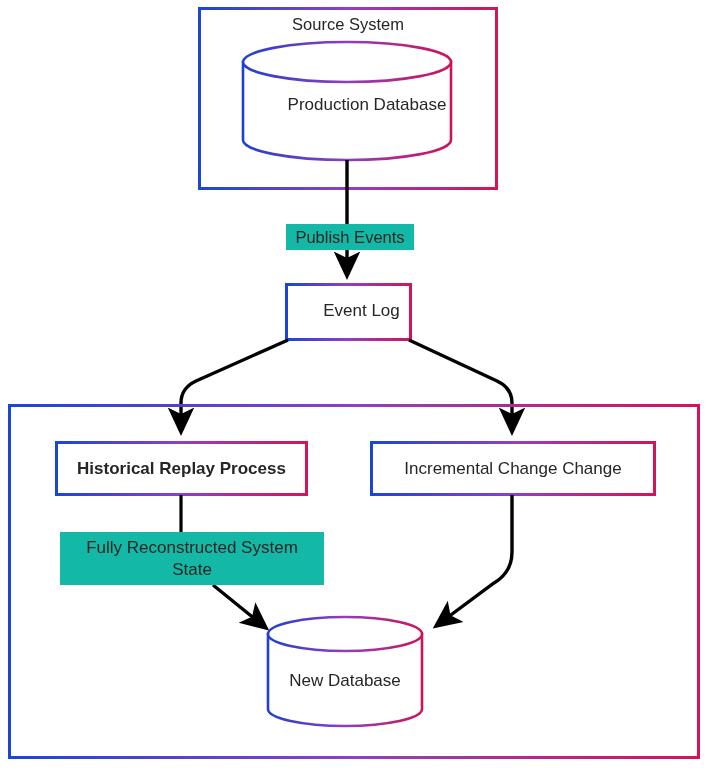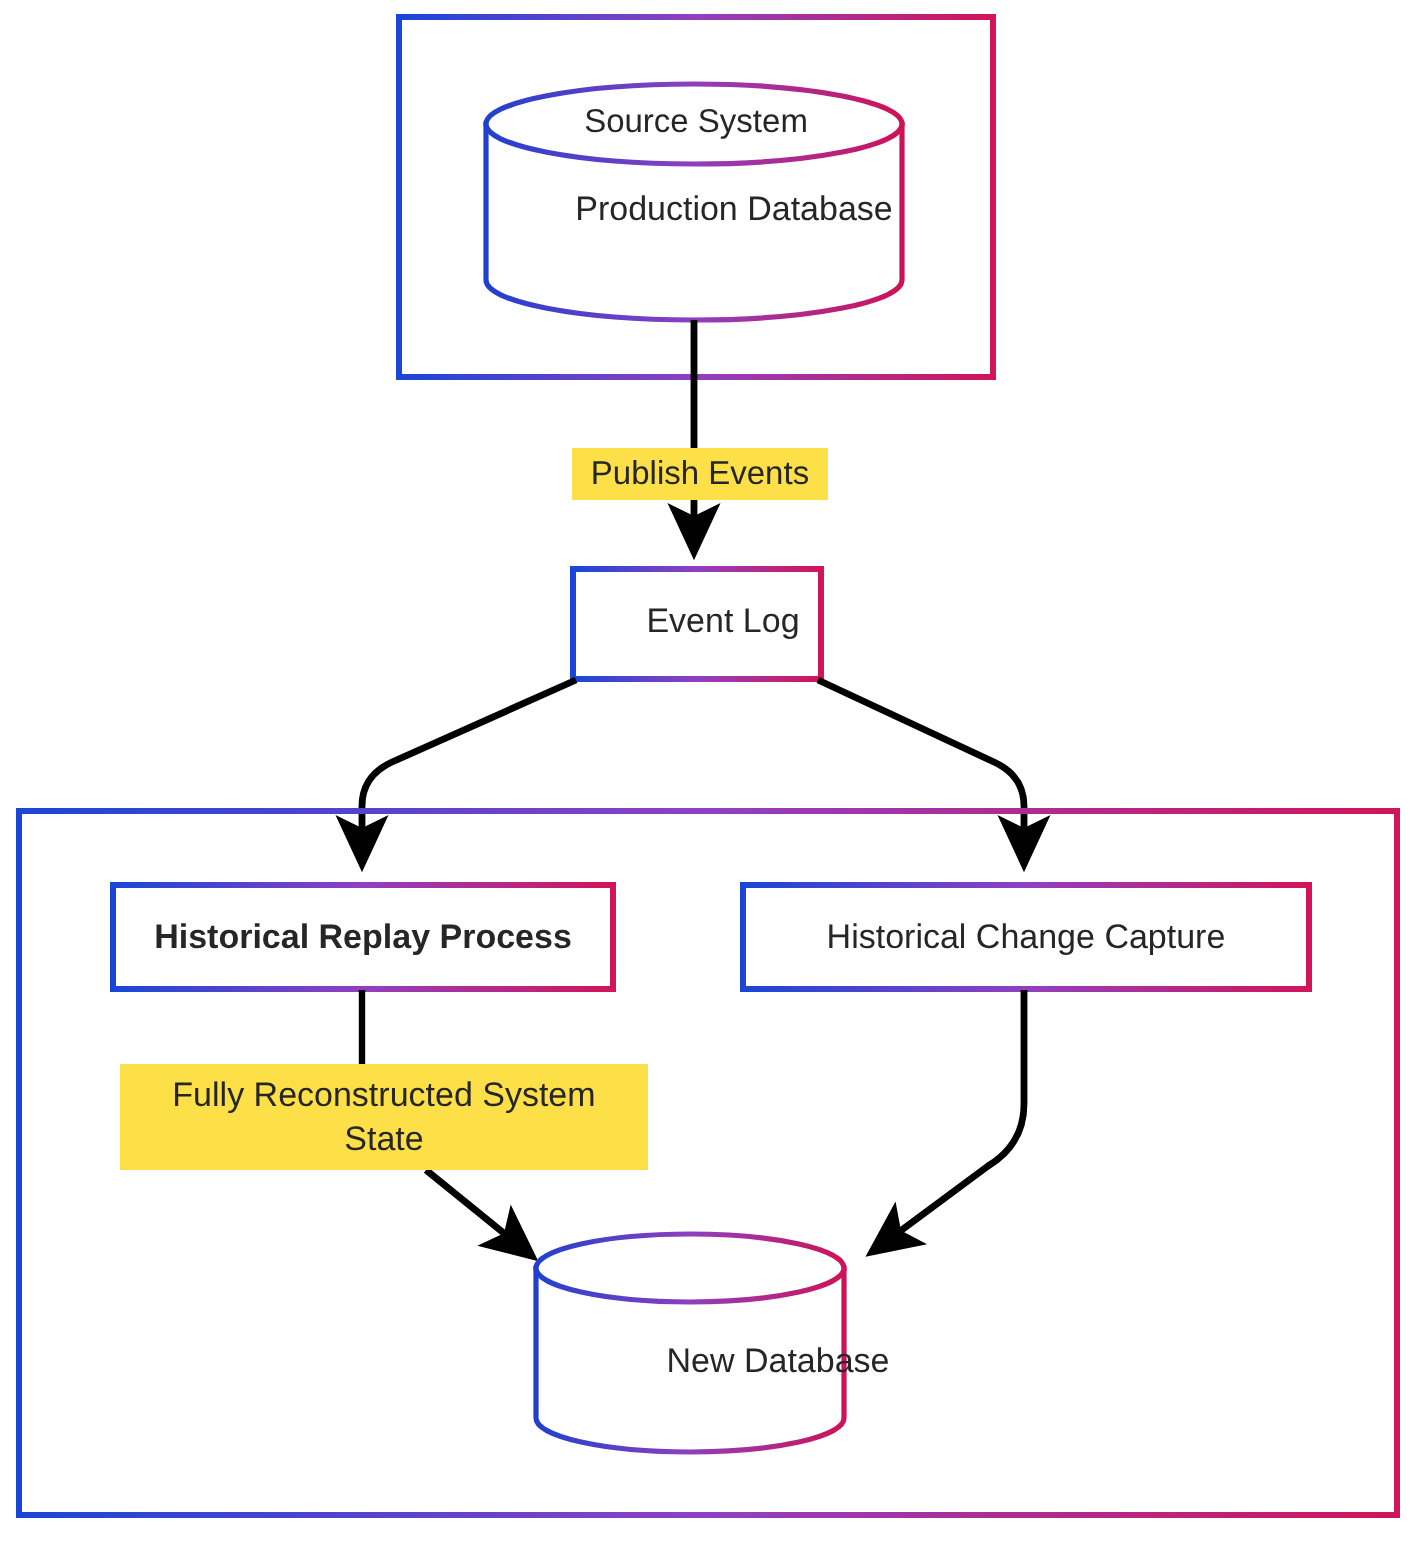--- a/index.html
+++ b/index.html
@@ -4,21 +4,21 @@
 <style>
   html,body{margin:0;padding:0;background:#ffffff;}
   body{width:708px;height:771px;font-family:"Liberation Sans",sans-serif;color:#262626;}
   #stage{position:relative;width:708px;height:771px;overflow:hidden;background:#fff;}
   #svg{position:absolute;left:0;top:0;width:708px;height:771px;}
 
   .lbl{position:absolute;display:flex;align-items:center;justify-content:center;
        text-align:center;color:#262626;line-height:1.25;}
   .t16{font-size:16.5px;}
   .t17{font-size:17px;}
-  .gray{background:#fde047;}
+  .gray{background:#14b8a6;}
   .grp-title{font-size:16.5px;}
 </style>
 </head>
 <body>
 
 <div id="stage">
 
   <svg id="svg" viewBox="0 0 708 771">
     <defs>
       <linearGradient id="gradH" x1="0" y1="0" x2="1" y2="0">
@@ -62,30 +62,30 @@
     <line x1="213" y1="585" x2="266" y2="628" stroke="#000" stroke-width="3.4" marker-end="url(#arrowhead)"></line>
 
     <path d="M512,495 L512,552 Q512,572 494,583 L436,626" fill="none" stroke="#000" stroke-width="3.4" marker-end="url(#arrowhead)"></path>
 
     <g>
       <path d="M268,634 L268,709 A77,17 0 0 0 422,709 L422,634 Z" fill="#ffffff" stroke="url(#gradCyl)" stroke-width="2.6"></path>
       <ellipse cx="345" cy="634" rx="77" ry="17" fill="#ffffff" stroke="url(#gradCyl)" stroke-width="2.6"></ellipse>
     </g>
   </svg>
 
-  <div class="lbl grp-title" style="left:199px;top:12px;width:298px;height:24px;margin-top:37px;">Source System</div>
+  <div class="lbl grp-title" style="left:199px;top:12px;width:298px;height:24px;">Source System</div>
 
   <div class="lbl t17" style="left:243px;top:92px;width:248px;height:26px;">Production Database</div>
 
   <div class="lbl t16 gray" style="left:286px;top:224px;width:128px;height:26px;">Publish Events</div>
 
   <div class="lbl t17" style="left:300px;top:298px;width:123px;height:26px;">Event Log</div>
 
 
   <div class="lbl t17" style="left:57px;top:456px;width:249px;height:26px;font-weight:bold;">Historical Replay Process</div>
 
-  <div class="lbl t17" style="left:372px;top:456px;width:282px;height:26px;">Historical Change Capture</div>
+  <div class="lbl t17" style="left:372px;top:456px;width:282px;height:26px;">Incremental Change Change</div>
 
   <div class="lbl t17 gray" style="left:60px;top:532px;width:264px;height:53px;padding:17px 6px;box-sizing:border-box;">Fully Reconstructed System State</div>
 
-  <div class="lbl t17" style="left:268px;top:668px;width:154px;height:26px;margin-left:44px;">New Database</div>
+  <div class="lbl t17" style="left:268px;top:668px;width:154px;height:26px;">New Database</div>
 
 </div>
 
 </body></html>

